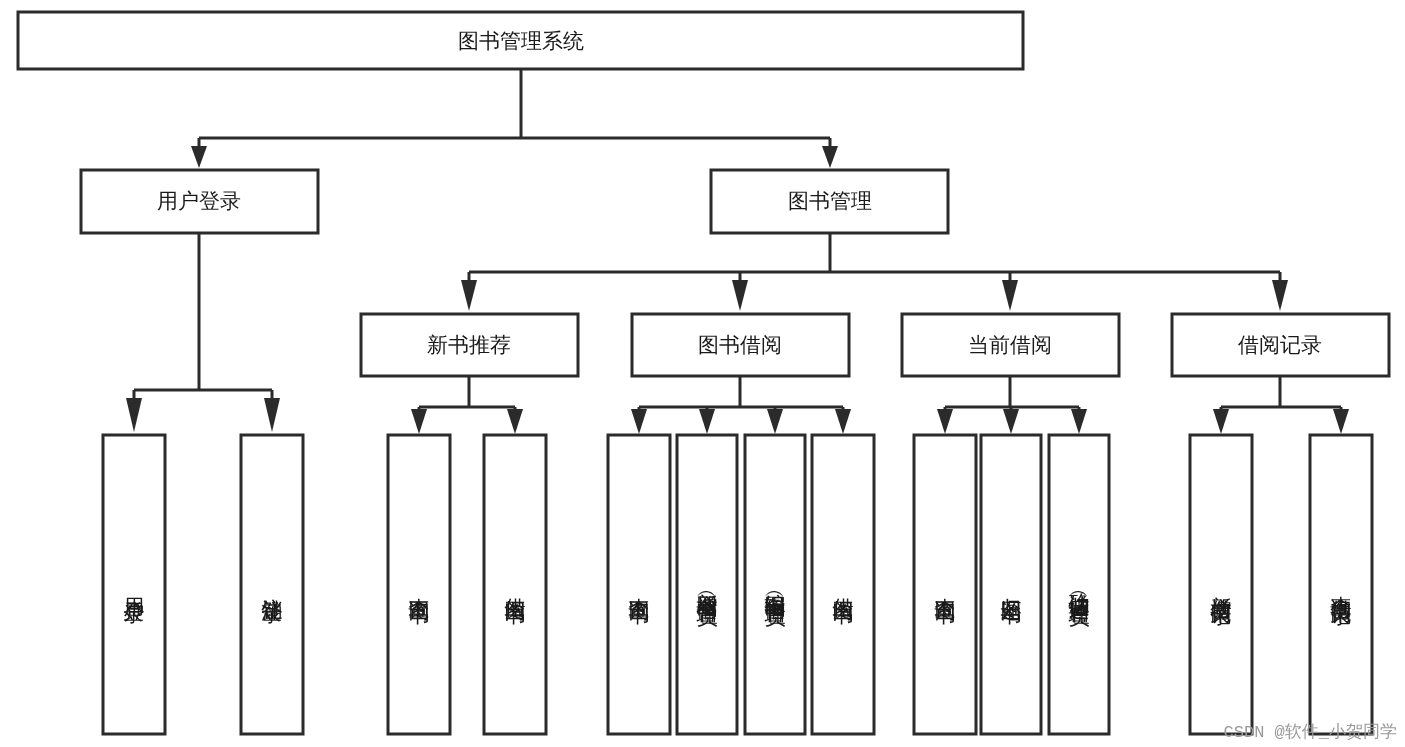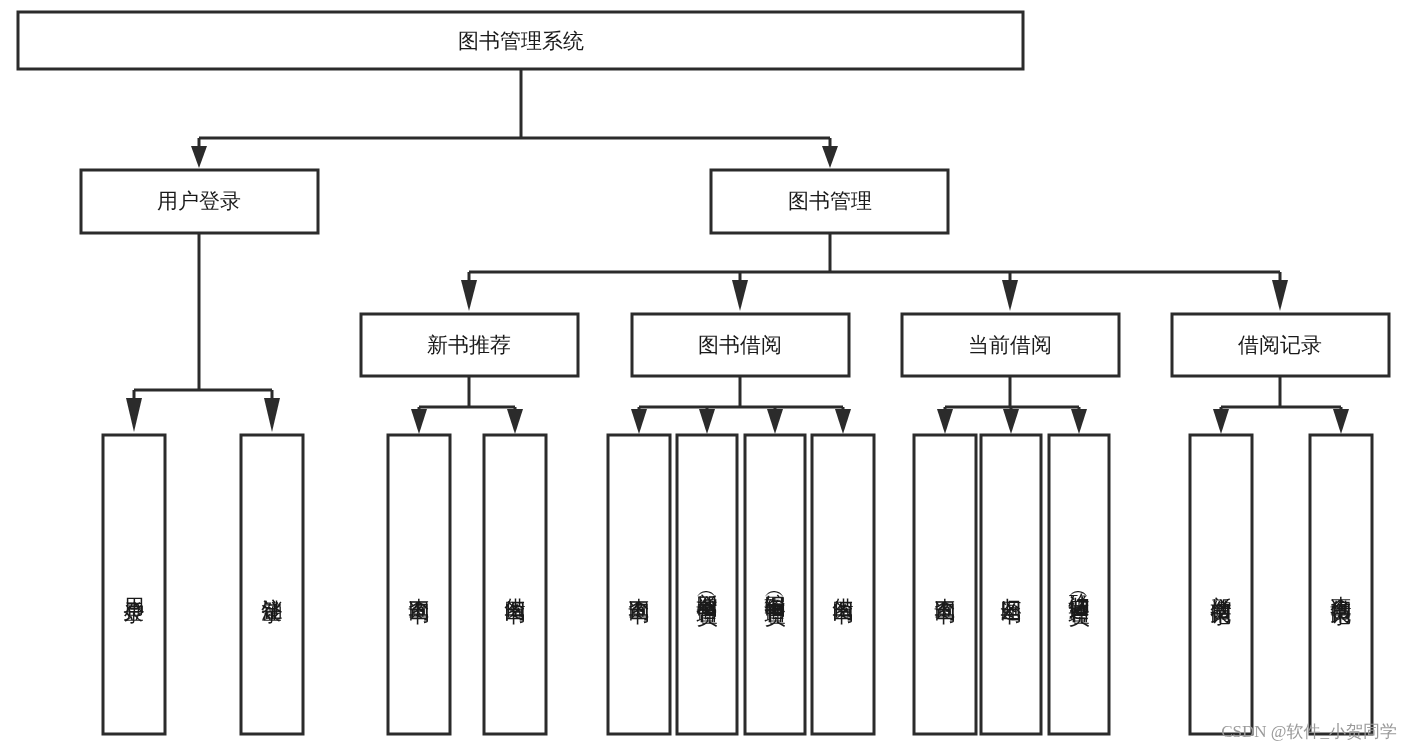--- a/index.html
+++ b/index.html
@@ -54,21 +54,21 @@
     fill: #1a1a1a;
     text-anchor: middle;
     writing-mode: vertical-rl;
     dominant-baseline: central;
     letter-spacing: 2px;
   }
   .watermark-text {
     position: absolute;
     right: 8px;
     bottom: 4px;
-    font-family: Liberation Serif, serif;
+    font-family: Liberation Mono, monospace;
     font-size: 17px;
     color: #9a9a9a;
     white-space: nowrap;
     user-select: none;
   }
 </style>
 </head>
 <body>
 
 <div id="diagram-root">

